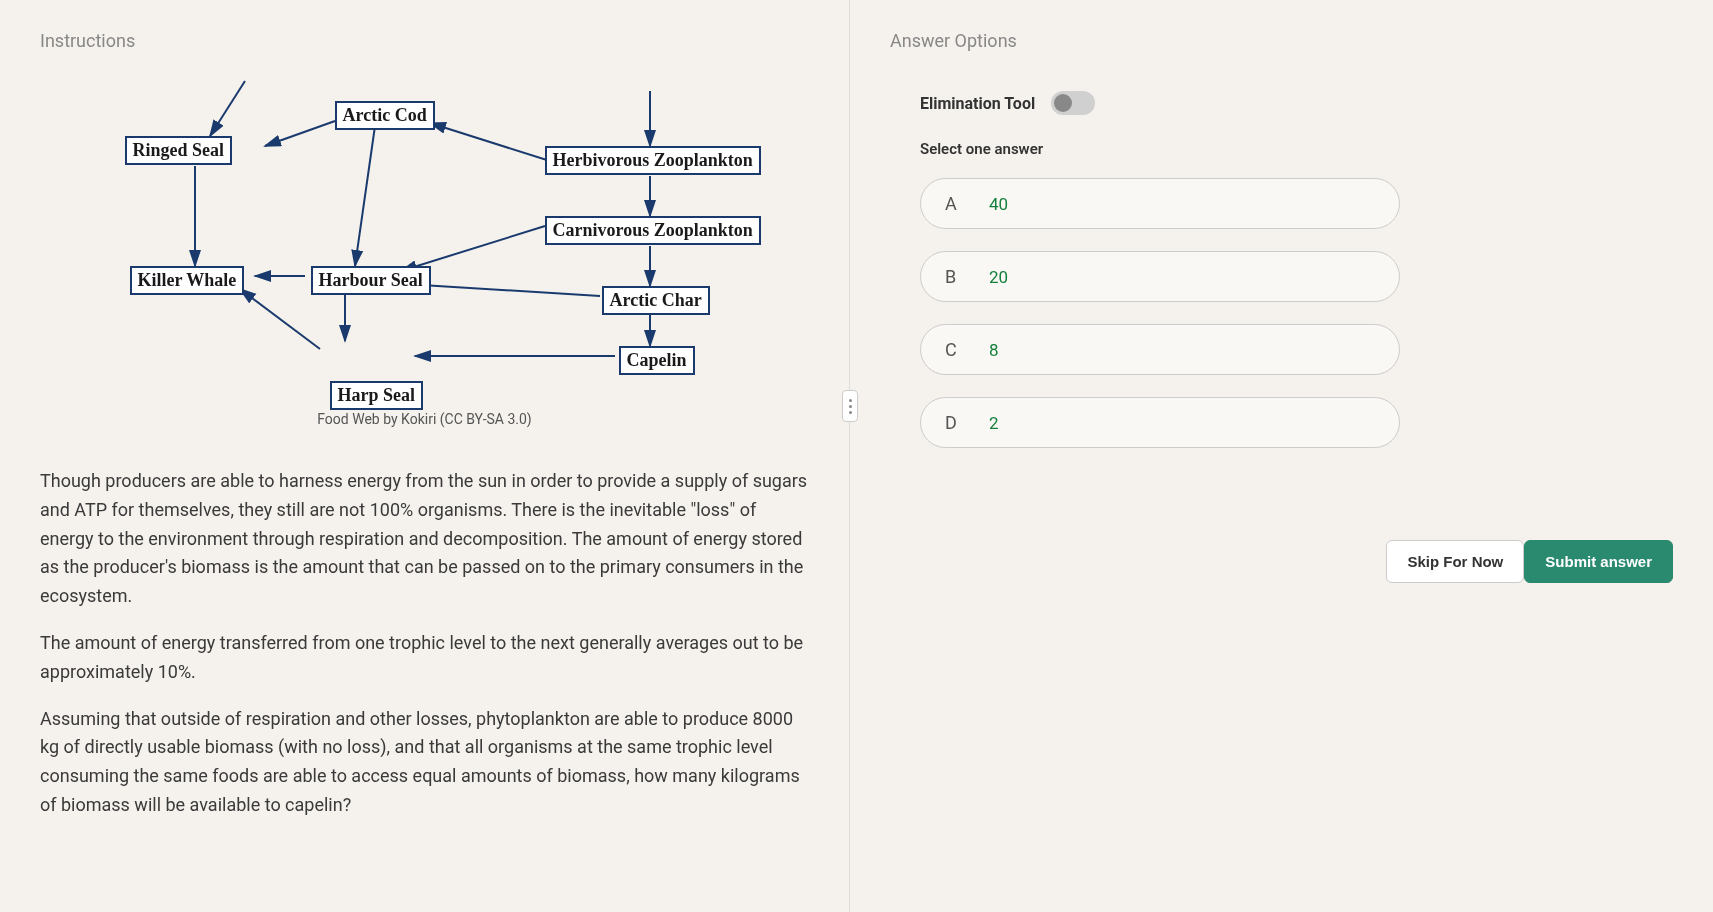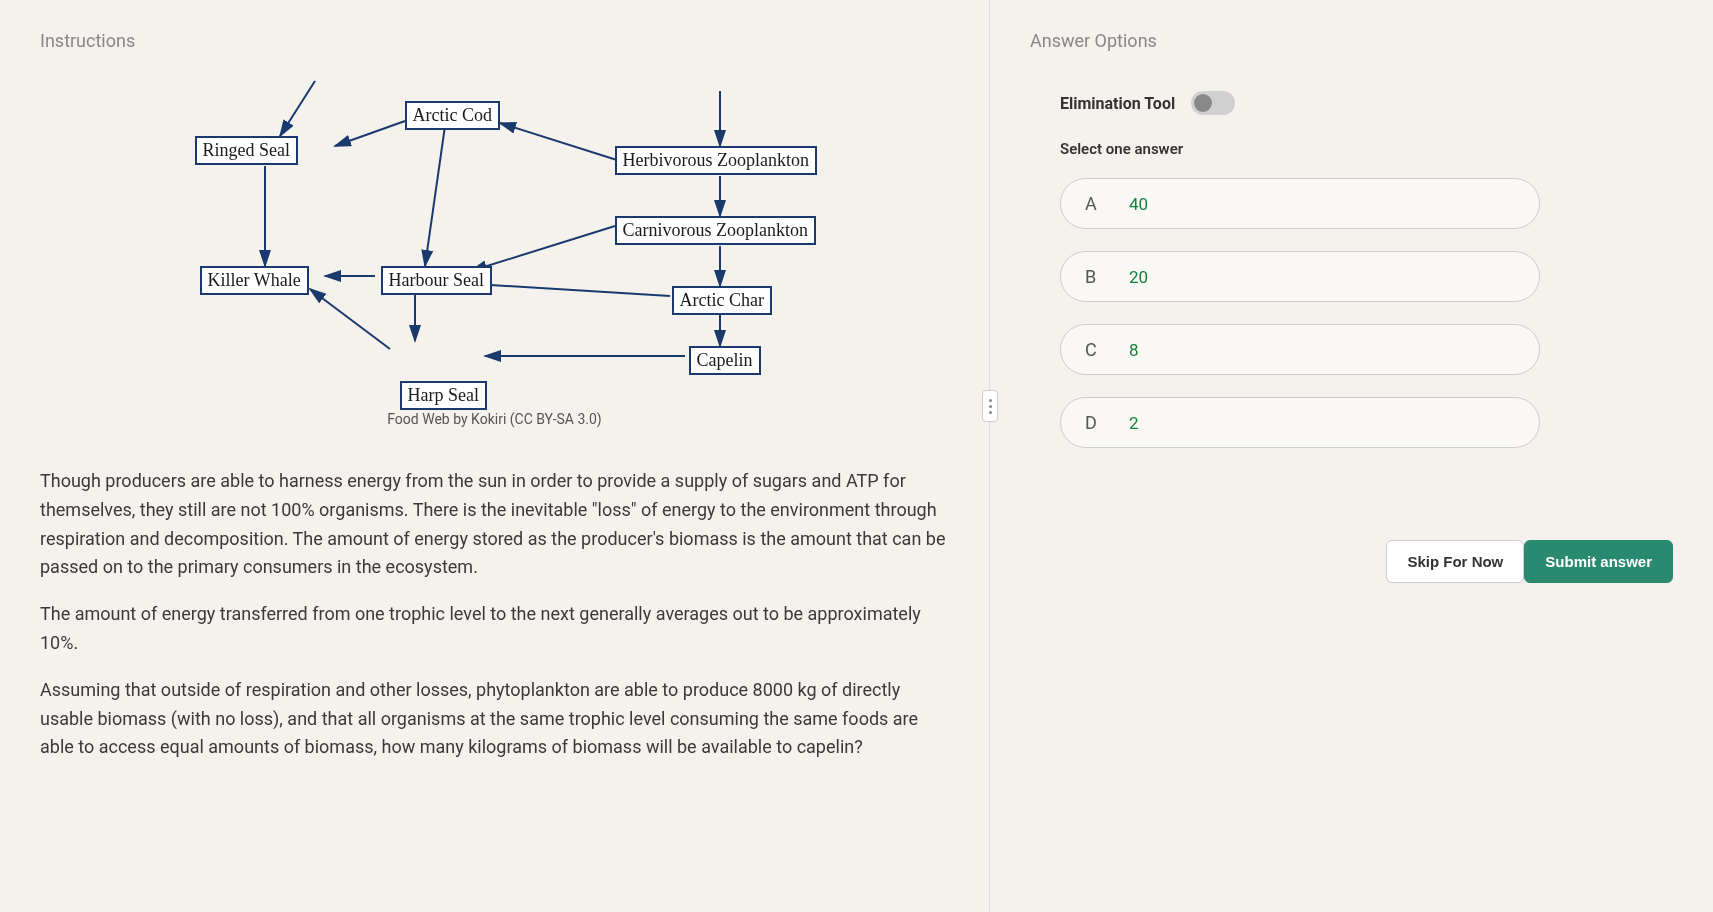--- a/index.html
+++ b/index.html
@@ -6,21 +6,21 @@
     body {
       font-family: -apple-system, BlinkMacSystemFont, 'Segoe UI', Roboto, sans-serif;
       background: #f5f2ed;
       color: #4a4a4a;
       width: 1713px;
       height: 912px;
       overflow: hidden;
       display: flex;
     }
     .left-panel {
-      width: 990px;
+      width: 850px;
       padding: 30px 40px;
       border-right: 1px solid #ddd;
       overflow-y: auto;
     }
     .instructions-header {
       font-size: 18px;
       color: #888;
       margin-bottom: 20px;
     }
     .diagram-area {
@@ -31,20 +31,21 @@
     }
     .node {
       position: absolute;
       border: 2px solid #1a3a6e;
       background: #fff;
       padding: 2px 6px;
       font-family: Georgia, serif;
       font-size: 18px;
       color: #1a1a1a;
       white-space: nowrap;
+      font-weight: bold;
     }
     .diagram-caption {
       text-align: center;
       font-size: 14px;
       color: #555;
       margin-top: 10px;
     }
     .question-text {
       margin-top: 40px;
       font-size: 18px;

